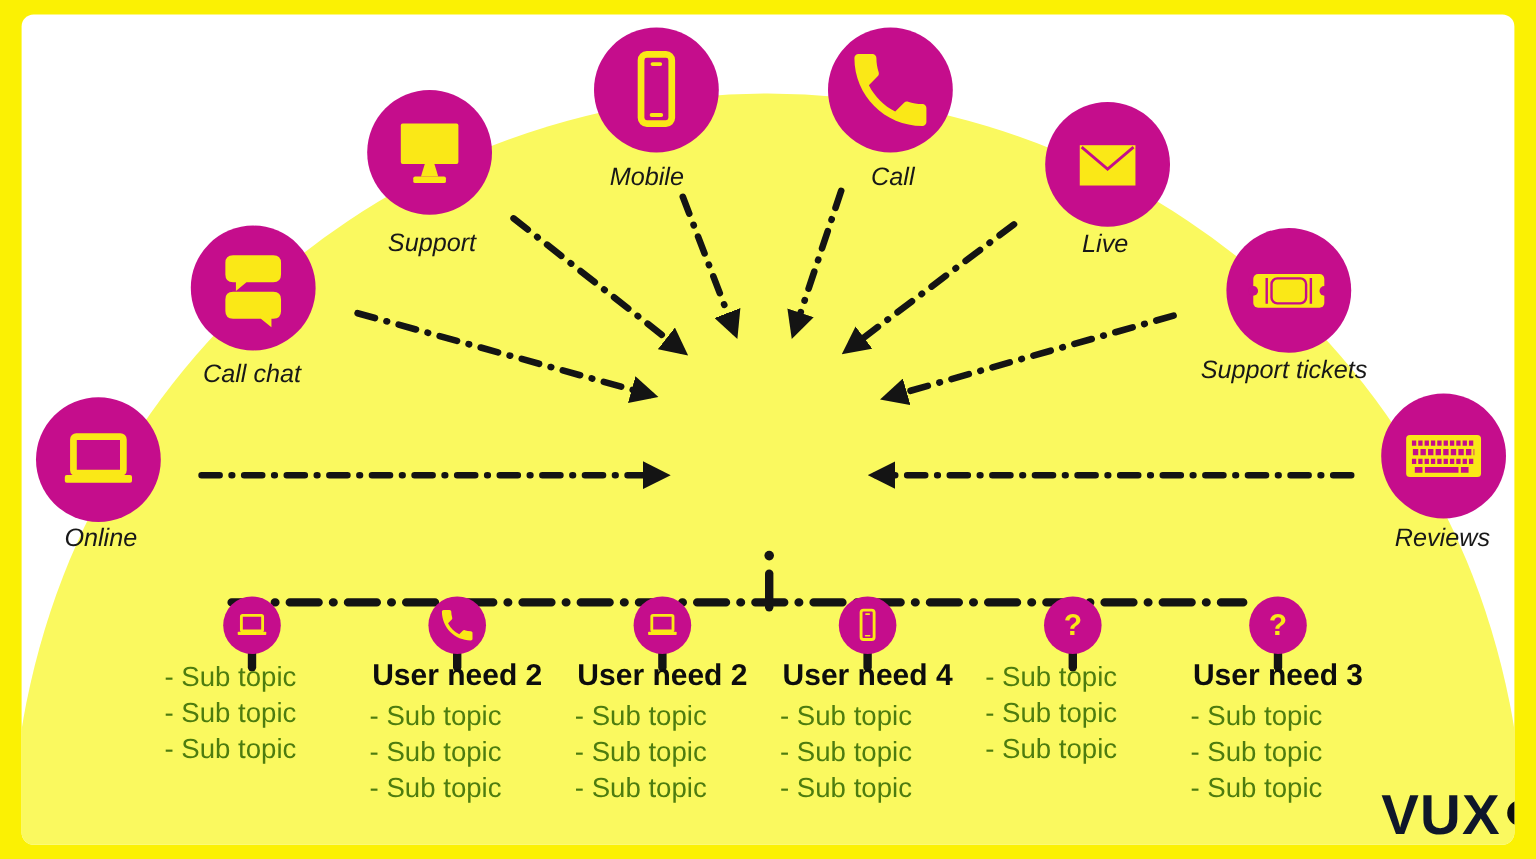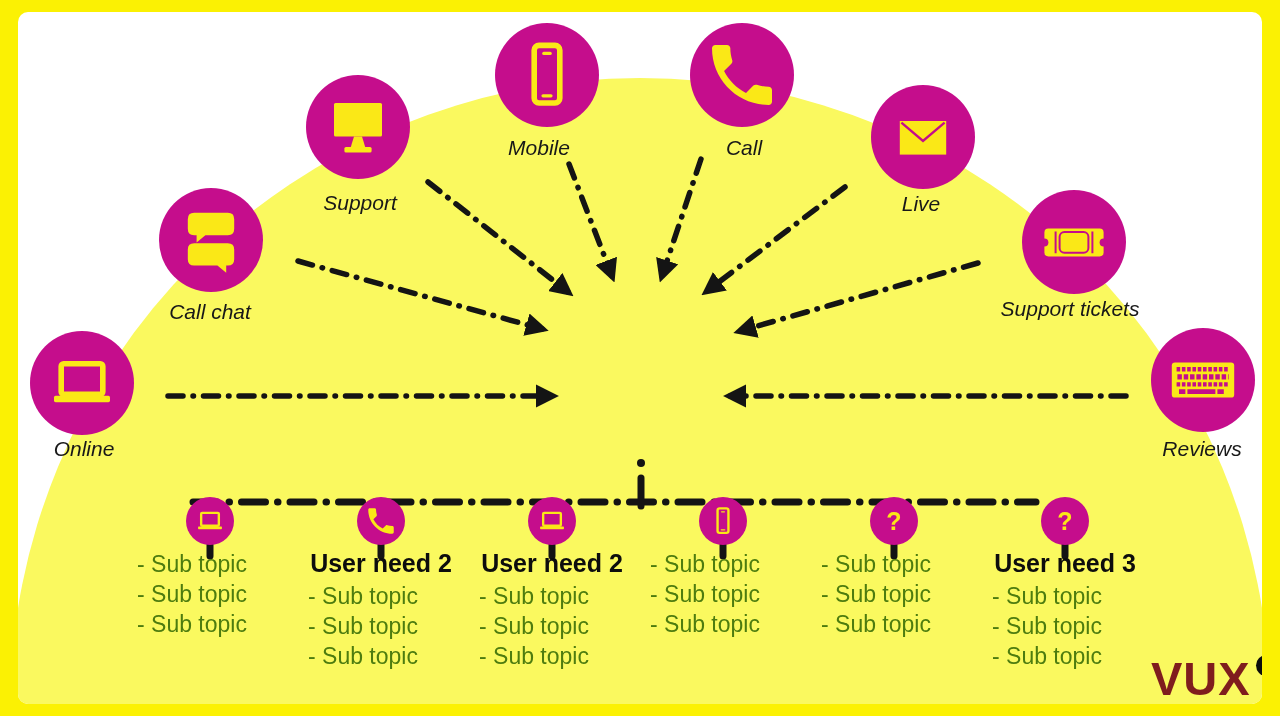--- a/index.html
+++ b/index.html
@@ -28,21 +28,21 @@
   .bigcircle{position:absolute;width:104px;height:104px;border-radius:50%;background:var(--magenta);display:flex;align-items:center;justify-content:center}
   .bigcircle .icon-svg{width:80px;height:80px;color:var(--icon-yellow)}
   .smallcircle{position:absolute;width:48px;height:48px;border-radius:50%;background:var(--magenta);display:flex;align-items:center;justify-content:center}
   .smallcircle .icon-svg{width:34px;height:34px;color:var(--icon-yellow)}
   .qmark{font-size:25px;font-weight:bold;color:var(--icon-yellow);line-height:1}
   .chan-label{position:absolute;transform:translateX(-50%);font-style:italic;font-size:21px;color:#181818;white-space:nowrap}
   .ai-circle{position:absolute;left:578px;top:319px;width:126px;height:126px;border-radius:50%;background:var(--purple);display:flex;align-items:center;justify-content:center;color:#ffffff;font-weight:bold;font-size:33px;letter-spacing:1px}
   .need-col{position:absolute;top:549px;width:170px}
   .need-title{font-weight:bold;font-size:25px;color:#0d0d0d;text-align:center;margin-bottom:3px;white-space:nowrap}
   .need-sub{font-size:23px;line-height:30px;color:#4d7c0f;padding-left:12px;white-space:nowrap}
-  .logo{position:absolute;left:1151px;top:655px;display:flex;align-items:flex-start;color:#7f1d1d}
+  .logo{position:absolute;left:1151px;top:655px;display:flex;align-items:center;color:#0f172a}
   .logo-text{font-size:47px;font-weight:bold;letter-spacing:1px;line-height:1}
   .logo-dot{width:21px;height:21px;border-radius:50%;background:#0c0c0c;margin-left:5px;margin-bottom:2px}
   .sym-defs{position:absolute;width:0;height:0;overflow:hidden}
 </style>
 </head>
 <body>
 
 <svg class="sym-defs" aria-hidden="true">
   <defs>
     <symbol id="icn-laptop" viewBox="0 0 100 100">
@@ -210,20 +210,21 @@
       <div class="need-sub">- Sub topic</div>
       <div class="need-sub">- Sub topic</div>
     </div>
     <div class="need-col" style="left:467px">
       <div class="need-title">User need 2</div>
       <div class="need-sub">- Sub topic</div>
       <div class="need-sub">- Sub topic</div>
       <div class="need-sub">- Sub topic</div>
     </div>
     <div class="need-col" style="left:638px">
+      <div class="need-title">User need 4</div>
       <div class="need-sub">- Sub topic</div>
       <div class="need-sub">- Sub topic</div>
       <div class="need-sub">- Sub topic</div>
     </div>
     <div class="need-col" style="left:809px">
       <div class="need-sub">- Sub topic</div>
       <div class="need-sub">- Sub topic</div>
       <div class="need-sub">- Sub topic</div>
     </div>
     <div class="need-col" style="left:980px">

